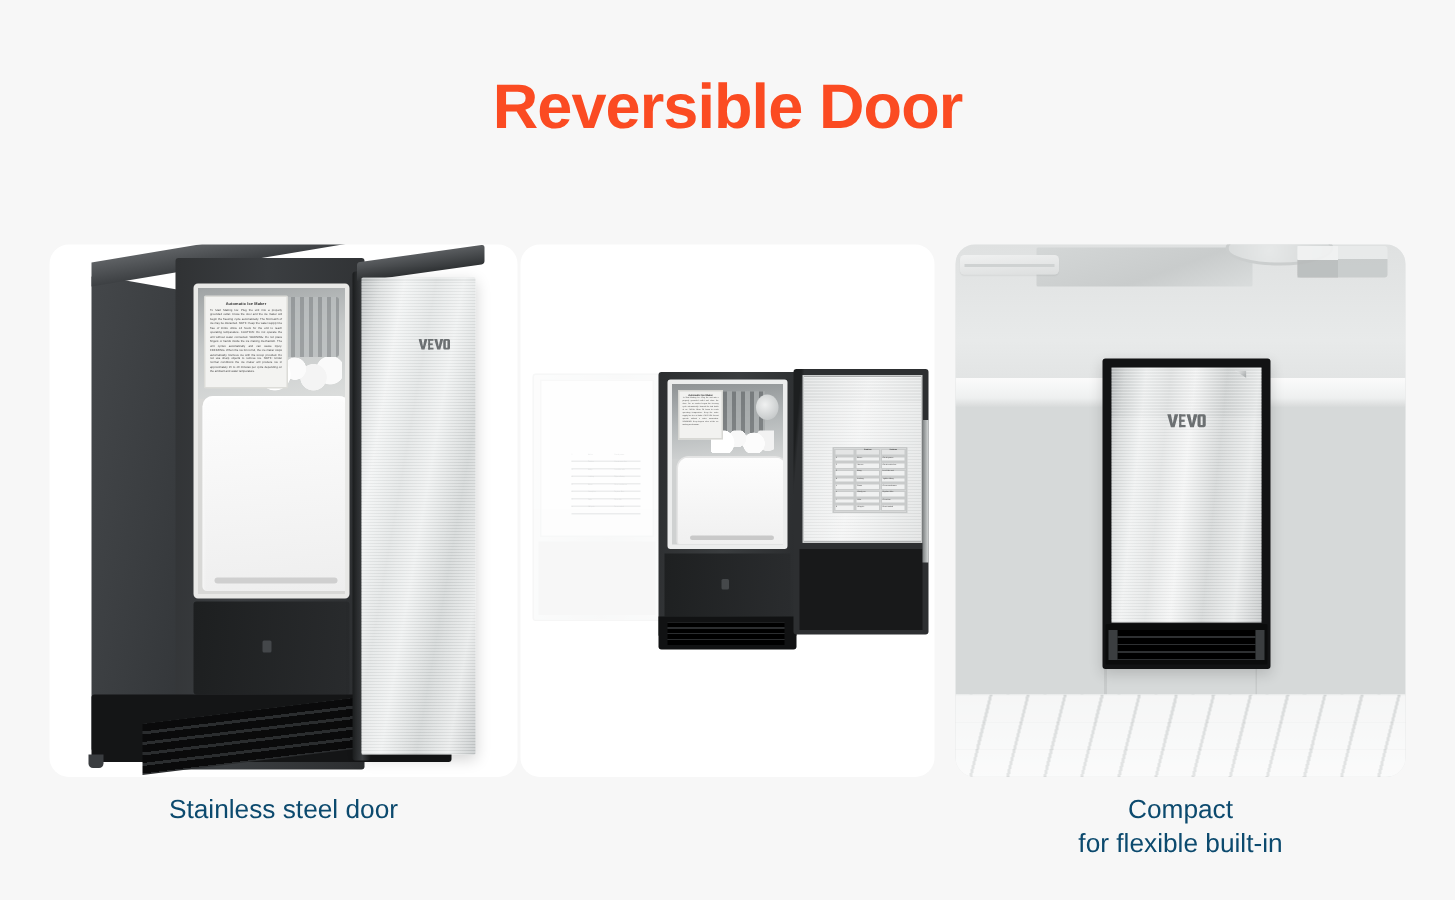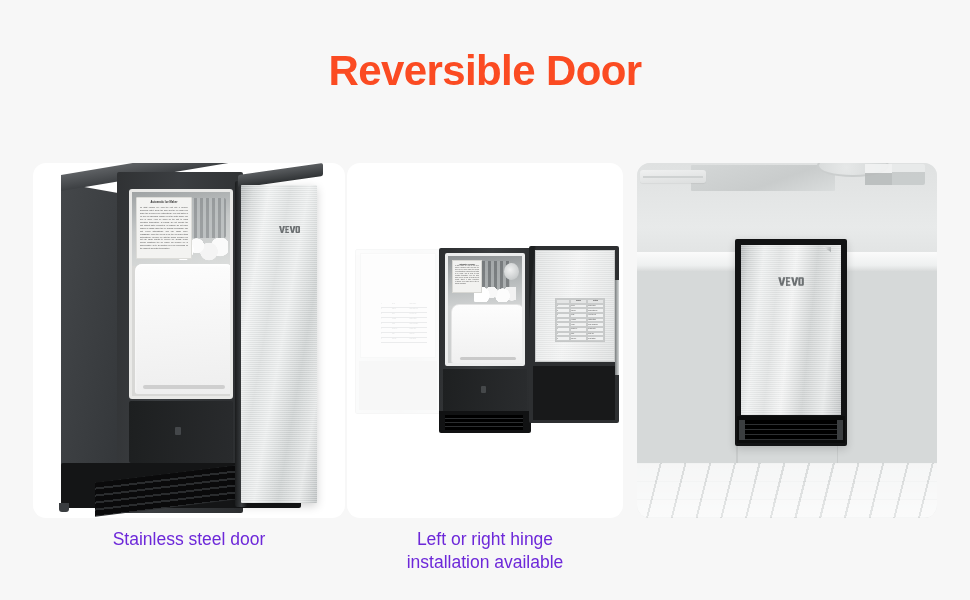--- a/index.html
+++ b/index.html
@@ -28,21 +28,21 @@
   .panel{
     position:absolute; top:163px; height:355px;
     border-radius:13px; overflow:hidden; background:#ffffff;
   }
   #p1{ left:33px;  width:312px; }
   #p2{ left:347px; width:276px; }
   #p3{ left:637px; width:300px; background:#e4e6e6; }
 
   .caption{
     position:absolute; top:528px;
-    text-align:center; font-size:17.5px; color:#6d28d9;
+    text-align:center; font-size:17.5px; color:#0c4a6e;
     line-height:1.33;
   }
   #c1{ left:33px;  width:312px; }
   #c2{ left:347px; width:276px; }
   #c3{ left:637px; width:300px; }
 
   
   .u1{ position:absolute; left:0; top:0; width:312px; height:355px; }
 
   
@@ -518,24 +518,20 @@
             <span>Clean bin</span>
             <span>8</span>
             <span>Off cycle</span>
             <span>Reset switch</span>
           </div>
         <div class="dlow"></div>
         <div class="dedge"></div>
       </div>
     </div>
   </div>
-  <div class="caption" id="c2">
-    <div>Left or right hinge</div>
-    <div>installation available</div>
-  </div>
 
   <div class="panel" id="p3">
     <div class="u3">
       <div class="k-wall">
         <div class="k-cook"></div>
         <div class="k-tray"></div>
         <div class="k-pot"></div>
         <div class="k-jars"></div>
       </div>
       <div class="k-counter"></div>
@@ -560,14 +556,18 @@
             <path d="M35 2h5a2 2 0 0 1 2 2v10a2 2 0 0 1-2 2h-5a2 2 0 0 1-2-2V4a2 2 0 0 1 2-2zm1.4 2.4v9.2h2.2V4.4z"></path>
           </g>
         </svg>
       </div>
       <div class="u3-grille">
         <div class="u3-grille-l"></div>
         <div class="u3-grille-r"></div>
       </div>
     </div>
   </div>
+  <div class="caption" id="c3">
+    <div>Compact</div>
+    <div>for flexible built-in</div>
+  </div>
 
 </div>
 
 </body></html>

